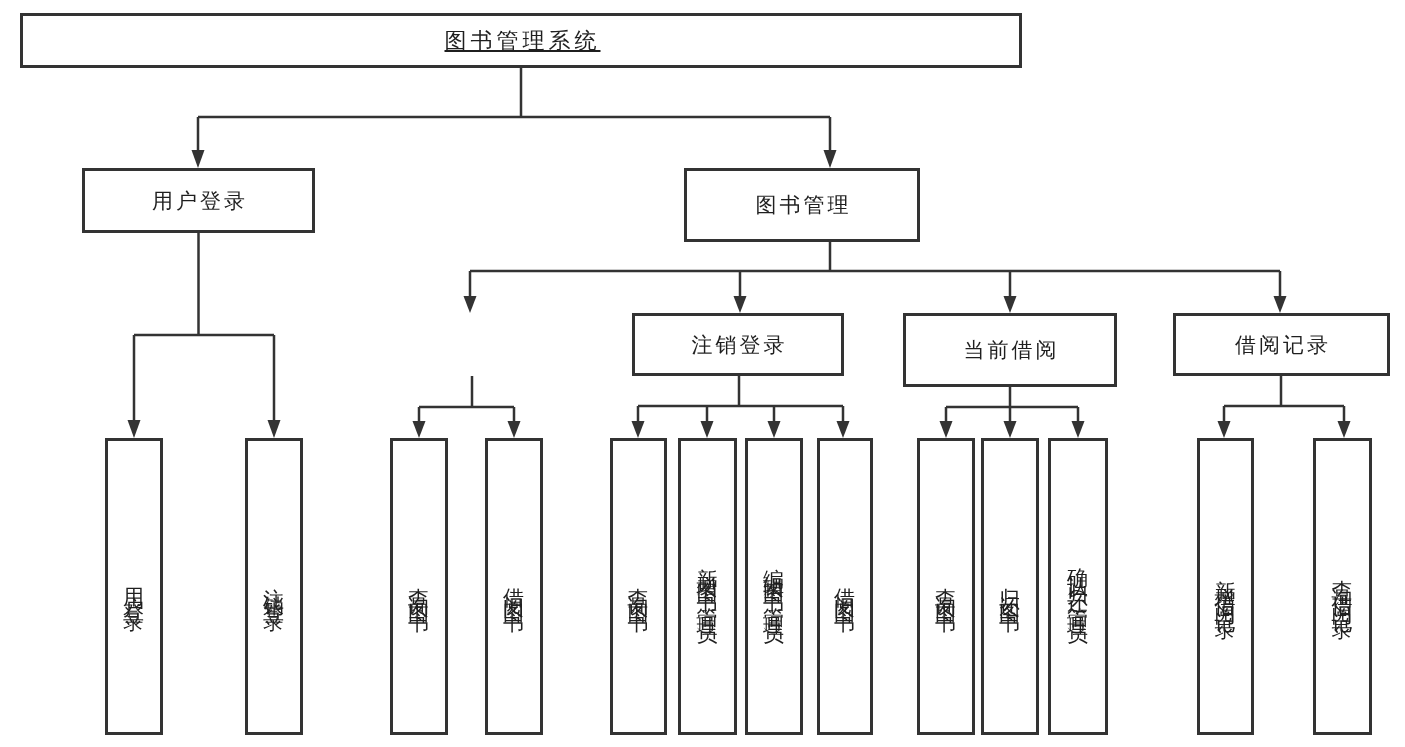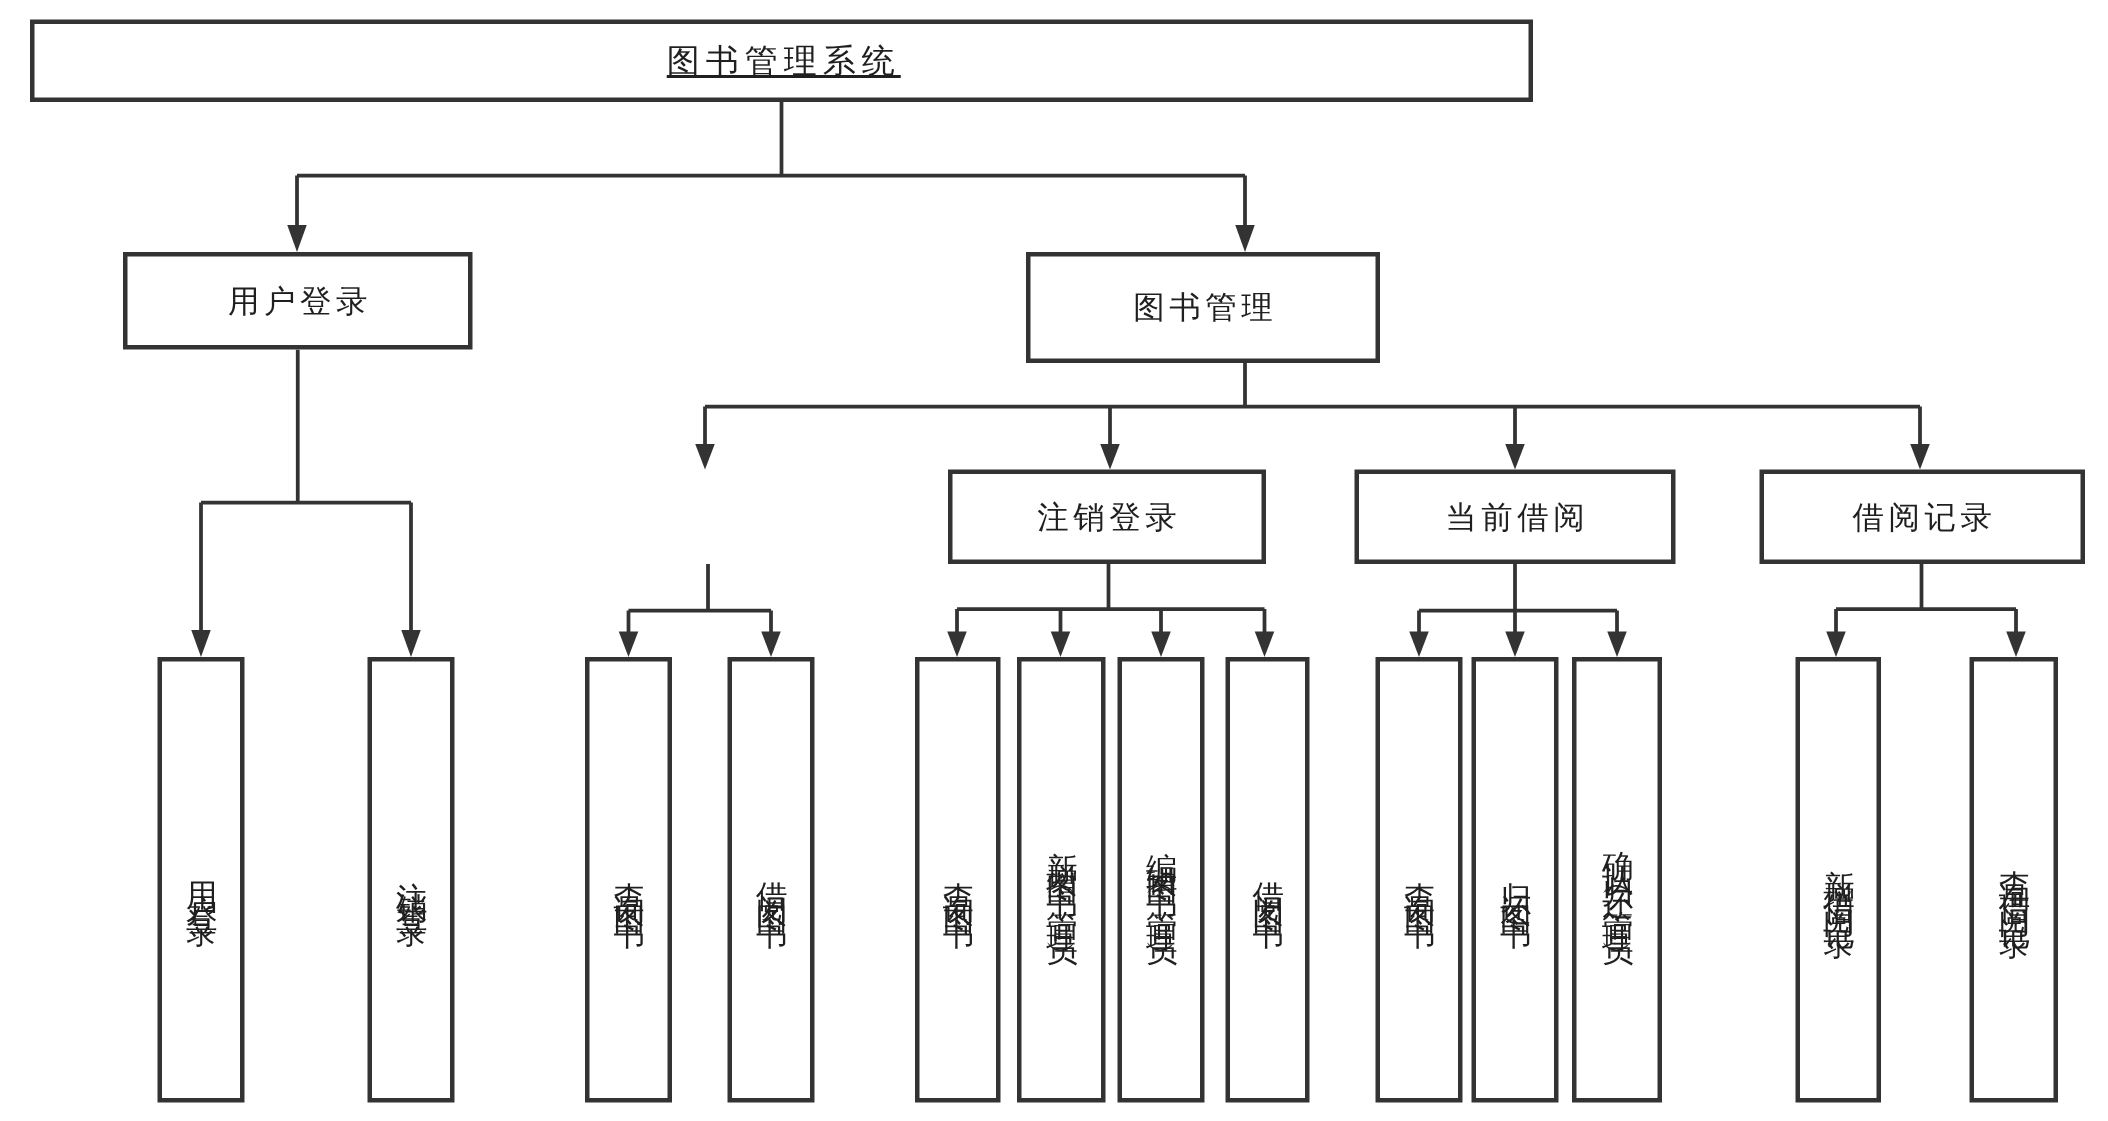--- a/index.html
+++ b/index.html
@@ -97,21 +97,21 @@
   <div class="box h" style="left:82px;top:168px;width:233px;height:65px">
     <span class="lbl">用户登录</span>
   </div>
   <div class="box h" style="left:684px;top:168px;width:236px;height:74px">
     <span class="lbl">图书管理</span>
   </div>
 
   <div class="box h" style="left:632px;top:313px;width:212px;height:63px">
     <span class="lbl">注销登录</span>
   </div>
-  <div class="box h" style="left:903px;top:313px;width:214px;height:63px">
+  <div class="box h" style="left:903px;top:313px;width:214px;height:74px">
     <span class="lbl">当前借阅</span>
   </div>
   <div class="box h" style="left:1173px;top:313px;width:217px;height:63px">
     <span class="lbl">借阅记录</span>
   </div>
 
   <div class="box v" style="left:105px;top:438px;width:58px;height:297px">
     <span class="lbl">用户登录</span>
   </div>
   <div class="box v" style="left:245px;top:438px;width:58px;height:297px">

